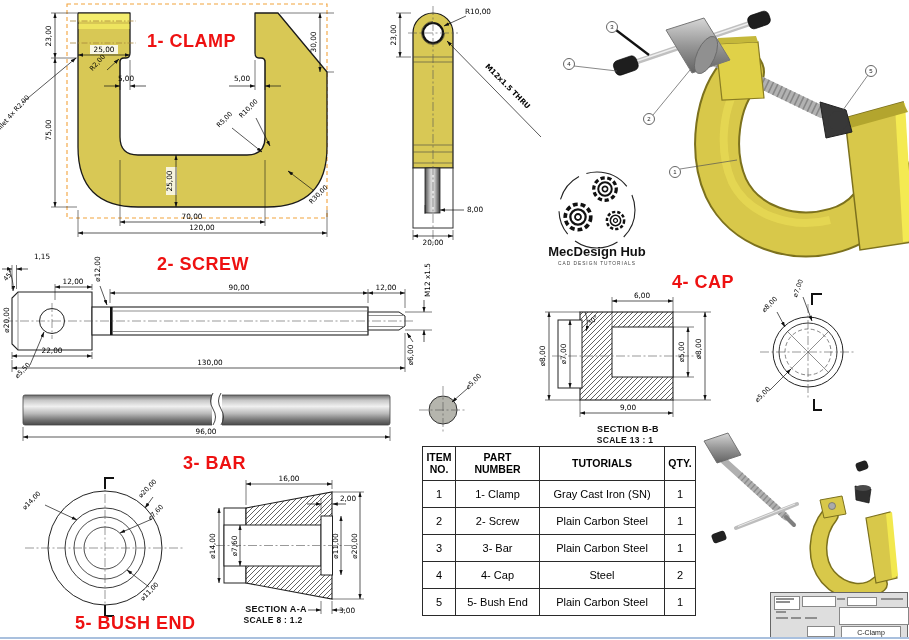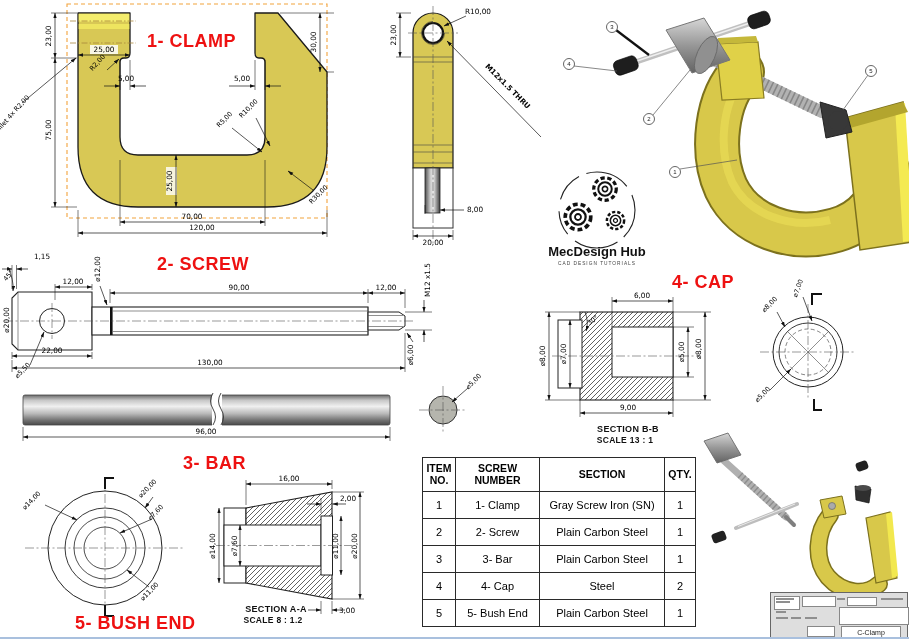--- a/index.html
+++ b/index.html
@@ -9,21 +9,21 @@
   .dim{font-family:"DejaVu Sans","Liberation Sans",sans-serif;font-size:7.3px;fill:#000;text-anchor:middle}
   .dimS{font-size:6.6px}
   .hd{font-family:"Liberation Sans",sans-serif;font-size:18px;font-weight:bold;fill:#ee1111;letter-spacing:.5px}
   .cap{font-family:"Liberation Sans",sans-serif;font-size:9px;font-weight:bold;fill:#111;text-anchor:middle;letter-spacing:.3px}
   .cap2{font-size:8.5px}
   .bn{font-family:"Liberation Sans",sans-serif;font-size:6px;text-anchor:middle;fill:#222}
   .dl{stroke:#111;stroke-width:.7;fill:none}
   .ext{stroke:#111;stroke-width:.55;fill:none}
   .cl{stroke:#555;stroke-width:.6;stroke-dasharray:9 2.5 2 2.5;fill:none}
   .thin{stroke:#444;stroke-width:.6;fill:none}
-  .ptable{position:absolute;left:422px;top:457px;border-collapse:collapse;table-layout:fixed;
+  .ptable{position:absolute;left:422px;top:446px;border-collapse:collapse;table-layout:fixed;
           font-family:"Liberation Sans",sans-serif;text-align:center;background:#fff}
   .ptable th,.ptable td{border:1.4px solid #2a2a2a;padding:0 2px;white-space:pre-line}
   .ptable th{font-size:10.5px;font-weight:bold;height:33px;line-height:1.08}
   .ptable td{font-size:11px;height:26px}
   .tblock{position:absolute;left:770px;top:592px;width:138px;height:46px;background:#dedede;
           border:1px solid #666;box-sizing:border-box}
   .tb-cell{position:absolute;background:#fff;border:.7px solid #888}
   .tb-bar{position:absolute;background:#8f8f8f}
   .tb-title{position:absolute;left:70px;top:33px;width:58px;height:11px;background:#fff;
             border:.7px solid #888;font-size:7px;line-height:11px;text-align:center;color:#222}
@@ -407,29 +407,29 @@
   <colgroup>
         <col style="width:33px">
         <col style="width:84px">
         <col style="width:125px">
         <col style="width:31px">
       </colgroup>
   <tbody>
         <tr>
     <th>ITEM
 NO.</th>
-    <th>SCREW
+    <th>PART
 NUMBER</th>
-    <th>SECTION</th>
+    <th>TUTORIALS</th>
     <th>QTY.</th>
   </tr>
   <tr>
     <td>1</td>
           <td>1- Clamp</td>
-    <td>Gray Screw Iron (SN)</td>
+    <td>Gray Cast Iron (SN)</td>
           <td>1</td>
   </tr>
   <tr>
     <td>2</td>
           <td>2- Screw</td>
     <td>Plain Carbon Steel</td>
           <td>1</td>
   </tr>
   <tr>
     <td>3</td>

